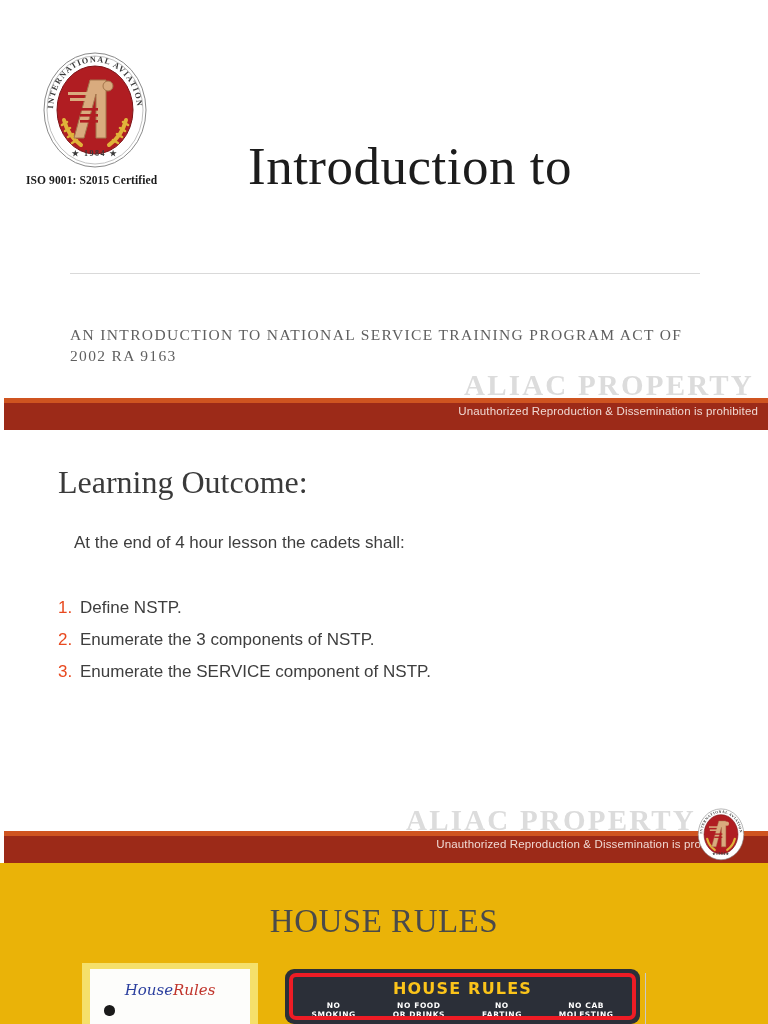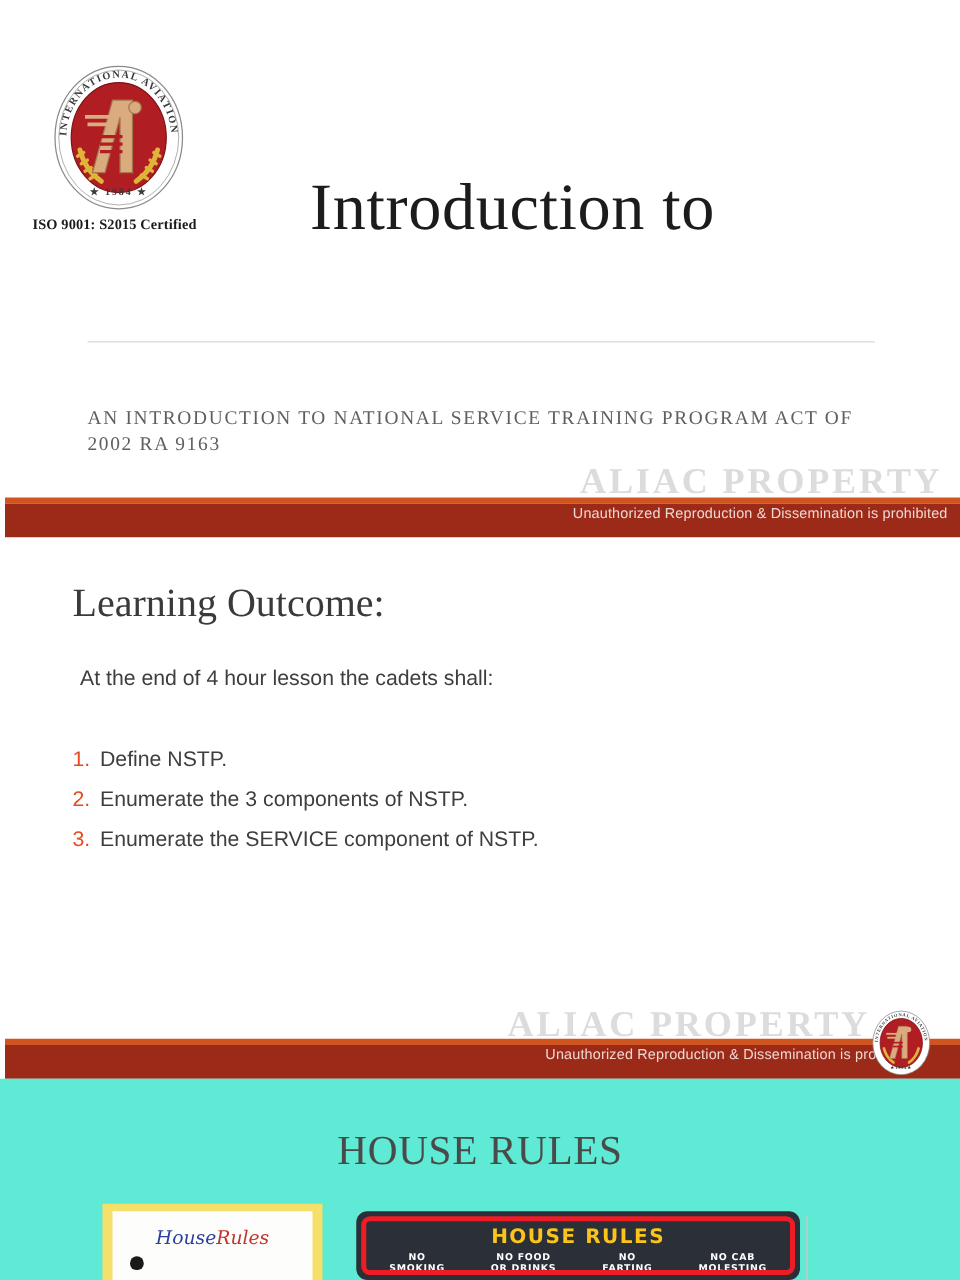--- a/index.html
+++ b/index.html
@@ -56,36 +56,36 @@
   .band1 { top:398px; height:32px; }
   .band2 { top:831px; height:32px; }
 
   
   .slide2 { position:absolute; left:0; top:430px; width:768px; height:401px; background:#fff; }
   .lo-title {
     position:absolute; left:58px; top:34px;
     font-family:"Liberation Serif", serif; font-size:32px; color:#3a3a3a;
   }
   .lo-lead {
-    position:absolute; left:64px; top:103px;
+    position:absolute; left:74px; top:103px;
     font-family:"Liberation Sans", sans-serif; font-size:17px; color:#3e3e3e;
   }
   .lo-list { position:absolute; left:58px; top:168px; width:640px; }
   .lo-item { display:flex; align-items:baseline; margin-bottom:12px; }
   .lo-num {
     width:22px; flex:0 0 22px;
     font-family:"Liberation Sans", sans-serif; font-size:17px; font-weight:400;
     color:#e8491f;
   }
   .lo-txt { font-family:"Liberation Sans", sans-serif; font-size:17px; color:#3e3e3e; }
 
   .band2-logo { position:absolute; left:692px; top:804px; width:58px; height:58px; z-index:5; }
 
   
-  .slide3 { position:absolute; left:0; top:863px; width:768px; height:161px; background:#5eead4; }
+  .slide3 { position:absolute; left:0; top:863px; width:768px; height:161px; background:#eab308; }
   .hr-title {
     position:absolute; left:0; top:40px; width:768px; text-align:center;
     font-family:"Liberation Serif", serif; font-size:33px; color:#4a4a4a; letter-spacing:.5px;
   }
 
   .pic-row { position:absolute; left:0; top:96px; width:768px; height:65px; }
 
   
   .poster-hand {
     position:absolute; left:82px; top:4px; width:176px; height:61px;

